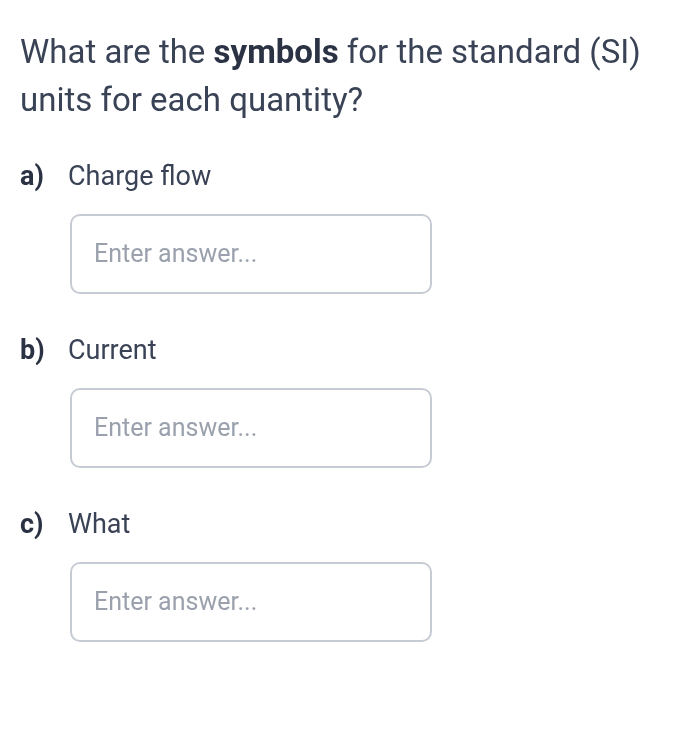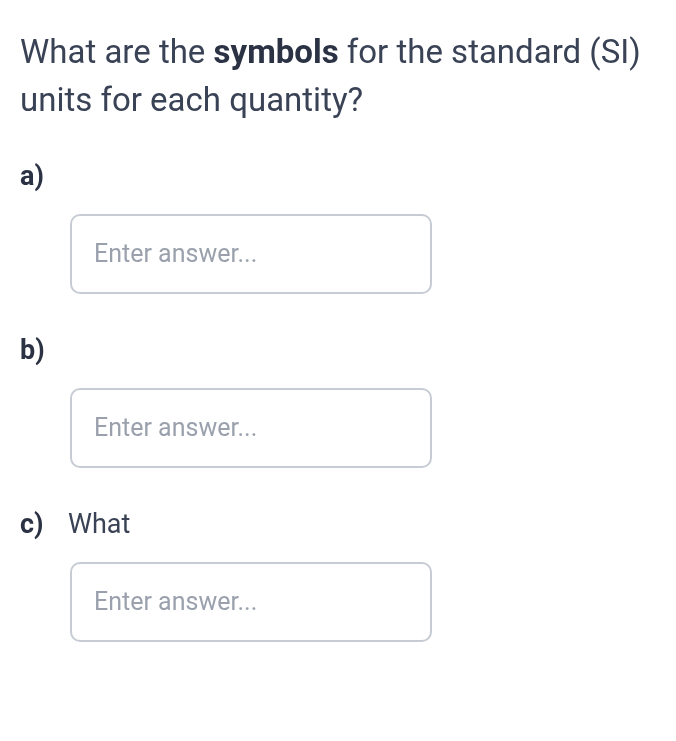--- a/index.html
+++ b/index.html
@@ -66,29 +66,31 @@
 </head>
 <body>
 
 <div class="question-text">
   <span>What are the </span><span class="bold">symbols</span><span> for the standard (SI) units for each quantity?</span>
 </div>
 
 <div class="sub-question">
   <div class="sub-row">
     <div class="sub-letter">a)</div>
+    <div class="sub-label">Charge flow</div>
   </div>
   <div class="input-wrap">
     <input type="text" class="answer-input" placeholder="Enter answer..." style="">
   </div>
 </div>
 
 <div class="sub-question">
   <div class="sub-row">
     <div class="sub-letter">b)</div>
+    <div class="sub-label">Current</div>
   </div>
   <div class="input-wrap">
     <input type="text" class="answer-input" placeholder="Enter answer..." style="">
   </div>
 </div>
 
 <div class="sub-question">
   <div class="sub-row">
     <div class="sub-letter">c)</div>
     <div class="sub-label">What</div>

